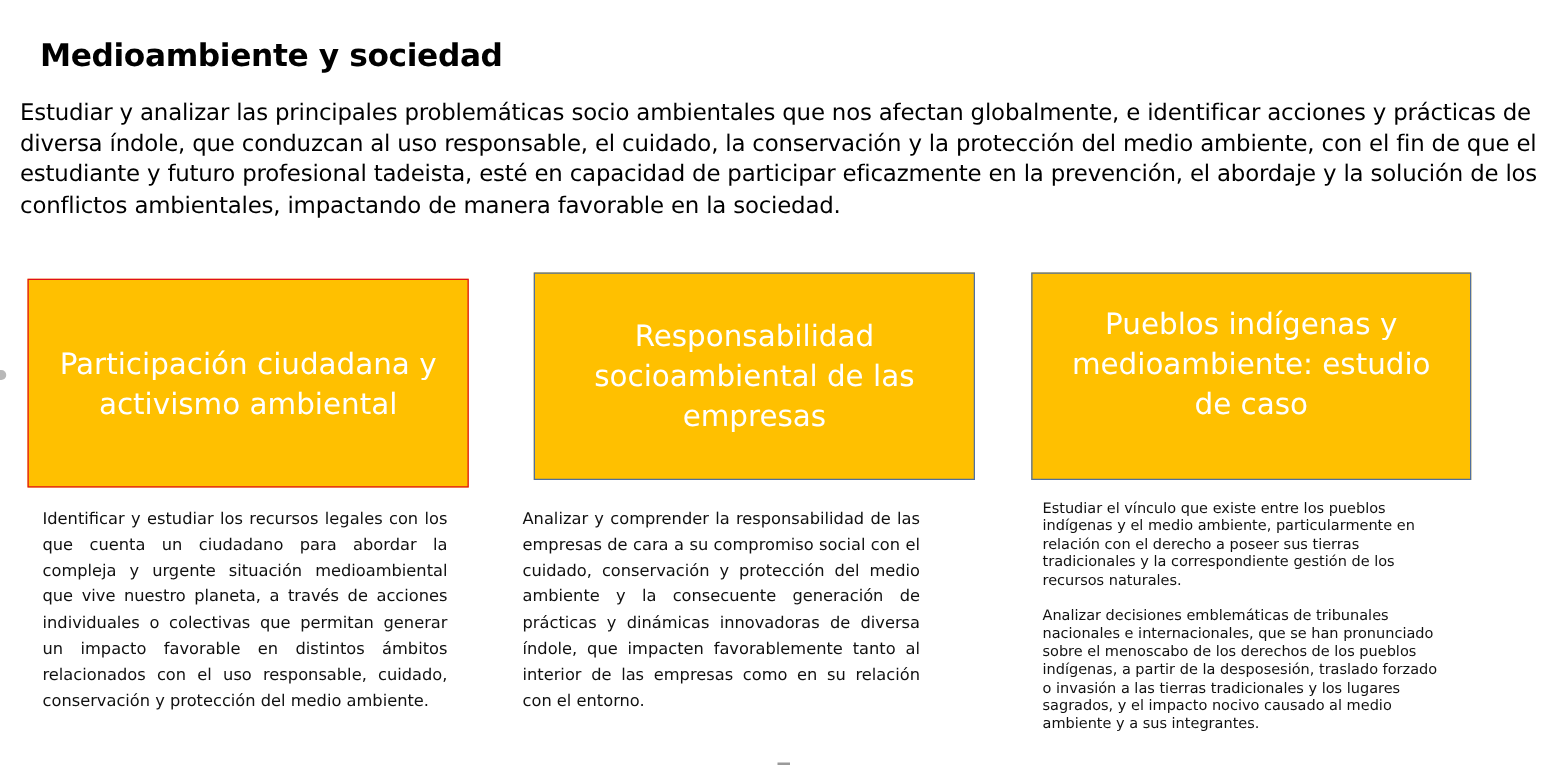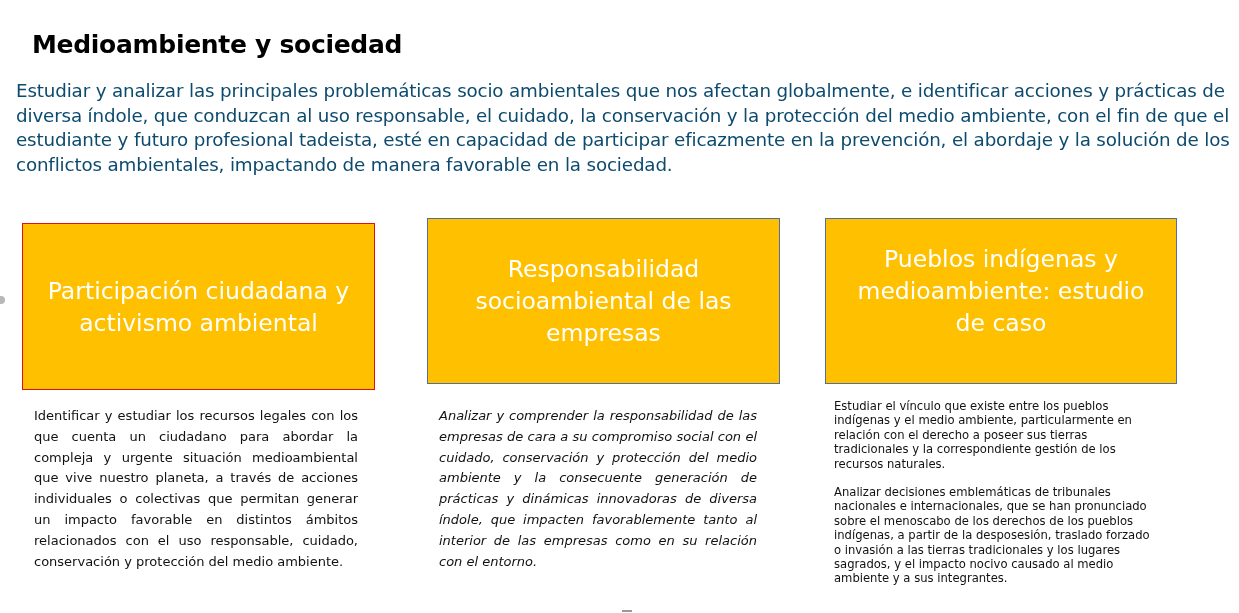--- a/index.html
+++ b/index.html
@@ -1,28 +1,28 @@
 <!DOCTYPE html>
 <html><head>
 <meta charset="utf-8">
 <style>
   html, body { margin:0; padding:0; background:#ffffff; }
   body { width:1239px; height:613px; position:relative; overflow:hidden; font-family:"DejaVu Sans", sans-serif; color:#111; }
   .title { position:absolute; left:16px; top:14px; font-family:"DejaVu Sans", sans-serif; font-weight:bold; font-size:25px; letter-spacing:-0.3px; color:#000; margin:16px; }
-  .intro { position:absolute; left:16px; top:79px; width:1215px; font-family:"DejaVu Sans", sans-serif; font-size:18.3px; line-height:24.5px; color:#0c4a6e; margin:0; letter-spacing:-0.15px; }
+  .intro { position:absolute; left:16px; top:79px; width:1215px; font-family:"DejaVu Sans", sans-serif; font-size:18.3px; line-height:24.5px; color:#000000; margin:0; letter-spacing:-0.15px; }
   .box { position:absolute; background:#FFC000; display:flex; align-items:center; justify-content:center; text-align:center; box-sizing:border-box; color:#ffffff; font-family:"DejaVu Sans", sans-serif; font-size:23.5px; line-height:32px; }
   .box span { display:block; padding:0 16px; }
   #box1 { left:22px; top:223px; width:353px; height:167px; border:1.5px solid #E0101A;text-align:center; }
   #box2 { left:427px; top:218px; width:353px; height:166px; border:1.5px solid #4F6F9F; }
   #box3 { left:825px; top:218px; width:352px; height:166px; border:1.5px solid #4F6F9F;align-items:center; }
   #box3 span { transform:translateY(-10px); }
   .desc { position:absolute; font-family:"DejaVu Sans", sans-serif; font-size:13px; color:#111; margin:0; }
   .desc.justify { text-align:justify; text-align-last:left; line-height:20.8px; }
   #desc1 { left:34px; top:406px; width:324px; }
-  #desc2 { left:439px; top:406px; width:318px;font-style:italic; }
+  #desc2 { left:418px; top:406px; width:318px; }
   #desc3 { left:834px; top:399px; width:320px; font-size:11.6px; line-height:14.4px; }
   #desc3 p { margin:0 0 14px 0; }
   .side-mark { position:absolute; left:0; top:296px; width:5px; height:8px; border-radius:0 4px 4px 0; background:#9a9a9a; opacity:0.7; }
   .bottom-mark { position:absolute; left:622px; top:610px; width:10px; height:2px; background:#9a9a9a; }
 </style>
 </head>
 <body>
 
 <h1 class="title">Medioambiente  y sociedad</h1>
 

